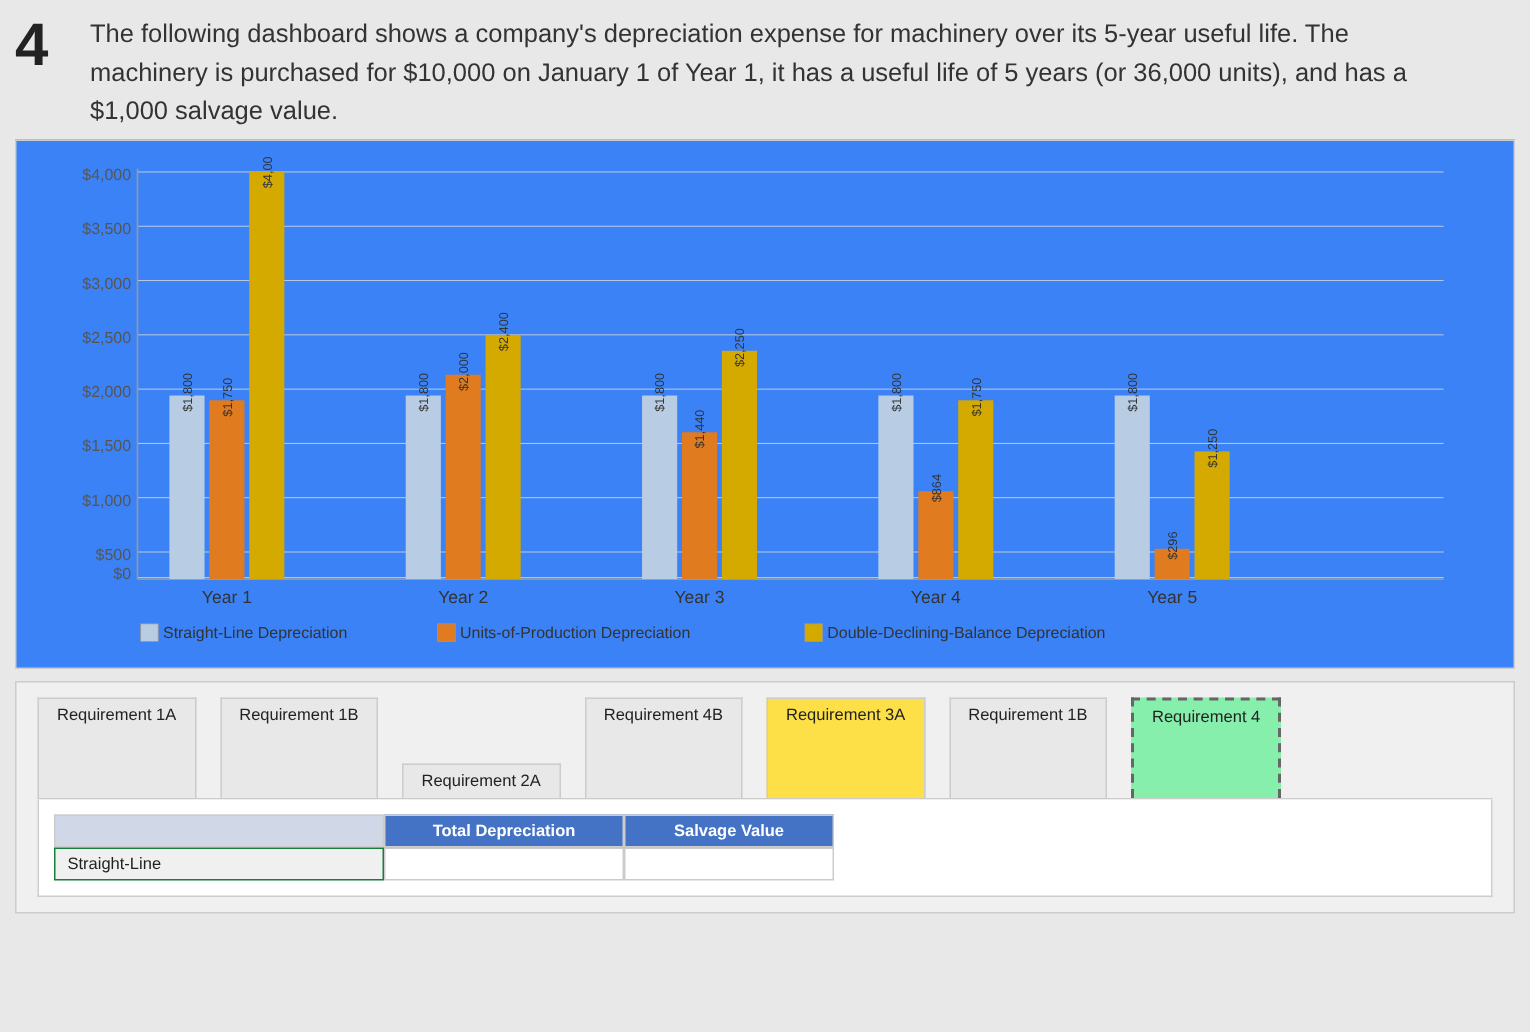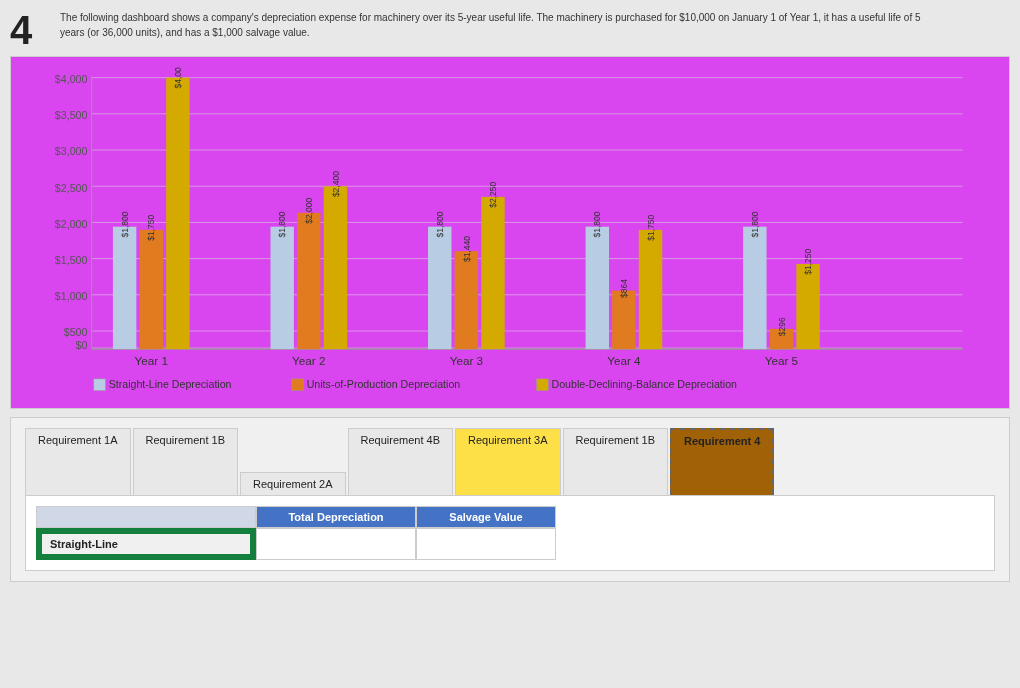--- a/index.html
+++ b/index.html
@@ -38,30 +38,30 @@
     }
   </style>
 </head>
 <body>
 
 <div class="page-container">
 
   <div style="display:flex; align-items:flex-start; gap:10px; margin-bottom:6px;">
     <div style="font-size:40px; font-weight:bold; color:#222; line-height:1; min-width:40px;">4</div>
     <div style="flex:1;">
-      <div style="font-size:10px; color:#333; line-height:1.5; max-width:880px;">The following dashboard shows a company's depreciation expense for machinery over its 5-year useful life. The machinery is purchased for $10,000 on January 1 of Year 1, it has a useful life of 5 years (or 36,000 units), and has a $1,000 salvage value.</div>
+      <div style="font-size:17px; color:#333; line-height:1.5; max-width:880px;">The following dashboard shows a company's depreciation expense for machinery over its 5-year useful life. The machinery is purchased for $10,000 on January 1 of Year 1, it has a useful life of 5 years (or 36,000 units), and has a $1,000 salvage value.</div>
     </div>
   </div>
 
   <div style="display:flex; gap:0;">
 
 
     <div style="flex:1;">
 
-      <div style="background:#d946ef; border:1px solid #ccc; padding:10px 14px 8px 14px;">
+      <div style="background:#3b82f6; border:1px solid #ccc; padding:10px 14px 8px 14px;">
 
         <svg class="chart-svg" viewBox="0 0 870 310" xmlns="http://www.w3.org/2000/svg">
 
           <text x="38" y="15" font-size="10" text-anchor="end" fill="#555">$4,000</text>
           <text x="38" y="49" font-size="10" text-anchor="end" fill="#555">$3,500</text>
           <text x="38" y="83" font-size="10" text-anchor="end" fill="#555">$3,000</text>
           <text x="38" y="117" font-size="10" text-anchor="end" fill="#555">$2,500</text>
           <text x="38" y="151" font-size="10" text-anchor="end" fill="#555">$2,000</text>
           <text x="38" y="185" font-size="10" text-anchor="end" fill="#555">$1,500</text>
           <text x="38" y="219" font-size="10" text-anchor="end" fill="#555">$1,000</text>
@@ -143,54 +143,54 @@
           <text x="244" y="302" font-size="10" fill="#333">Units-of-Production Depreciation</text>
 
           <rect x="460" y="293" width="11" height="11" fill="#d4aa00" stroke="#999" stroke-width="0.5"></rect>
           <text x="474" y="302" font-size="10" fill="#333">Double-Declining-Balance Depreciation</text>
         </svg>
       </div>
 
       <div style="background:#f0f0f0; border:1px solid #ccc; margin-top:8px; padding:10px 14px;">
 
 
-        <div style="display:flex; flex-wrap:wrap; gap:2px; border-bottom:1px solid #ccc;">
+        <div style="display:flex; flex-wrap:wrap; gap:16px; border-bottom:1px solid #ccc;">
           <div style="padding:5px 12px; font-size:11px; border:1px solid #ccc; border-bottom:none; background:#e8e8e8; cursor:pointer;">
             <span>Requirement 1A</span>
           </div>
           <div style="padding:5px 12px; font-size:11px; border:1px solid #ccc; border-bottom:none; background:#e8e8e8; cursor:pointer;">
             <span>Requirement 1B</span>
           </div>
           <div style="padding:5px 12px; font-size:11px; border:1px solid #ccc; border-bottom:none; background:#e8e8e8; cursor:pointer;margin-top:44px;">
             <span>Requirement 2A</span>
           </div>
           <div style="padding:5px 12px; font-size:11px; border:1px solid #ccc; border-bottom:none; background:#e8e8e8; cursor:pointer;">
             <span>Requirement 4B</span>
           </div>
           <div style="padding:5px 12px; font-size:11px; border:1px solid #ccc; border-bottom:none; background:#fde047; cursor:pointer;">
             <span>Requirement 3A</span>
           </div>
           <div style="padding:5px 12px; font-size:11px; border:1px solid #ccc; border-bottom:none; background:#e8e8e8; cursor:pointer;">
             <span>Requirement 1B</span>
           </div>
-          <div style="padding:5px 12px; font-size:11px; border:2px dashed #666; border-bottom:none; background:#a16207; cursor:pointer; font-weight:bold;">
+          <div style="padding:5px 12px; font-size:11px; border:2px dashed #666; border-bottom:none; background:#86efac; cursor:pointer; font-weight:normal;">
             <span>Requirement 4</span>
           </div>
         </div>
 
         <div style="background:white; border:1px solid #ccc; border-top:none; padding:10px;">
 
           <div style="display:flex;">
             <div style="width:220px; border:1px solid #ccc; background:#d0d8e8; padding:4px 8px; font-size:11px;"></div>
             <div style="width:160px; border:1px solid #ccc; background:#4472c4; color:white; padding:4px 4px; font-size:11px; font-weight:bold; text-align:center;">Total Depreciation</div>
             <div style="width:140px; border:1px solid #ccc; background:#4472c4; color:white; padding:4px 8px; font-size:11px; font-weight:bold; text-align:center;">Salvage Value</div>
           </div>
 
           <div style="display:flex;">
-            <div style="width:220px; border:6px solid #15803d; background:#f0f0f0; padding:4px 8px; font-size:11px;font-weight:bold;">Straight-Line</div>
+            <div style="width:220px; border:1px solid #15803d; background:#f0f0f0; padding:4px 8px; font-size:11px;">Straight-Line</div>
             <div style="width:160px; border:1px solid #ccc; padding:4px 8px; font-size:11px;">
               <input type="text" style="width: 100%; border: none; outline: none; font-size: 11px;">
             </div>
             <div style="width:140px; border:1px solid #ccc; padding:4px 8px; font-size:11px;">
               <input type="text" style="width: 100%; border: none; outline: none; font-size: 11px;">
             </div>
           </div>
 
         </div>
       </div>

